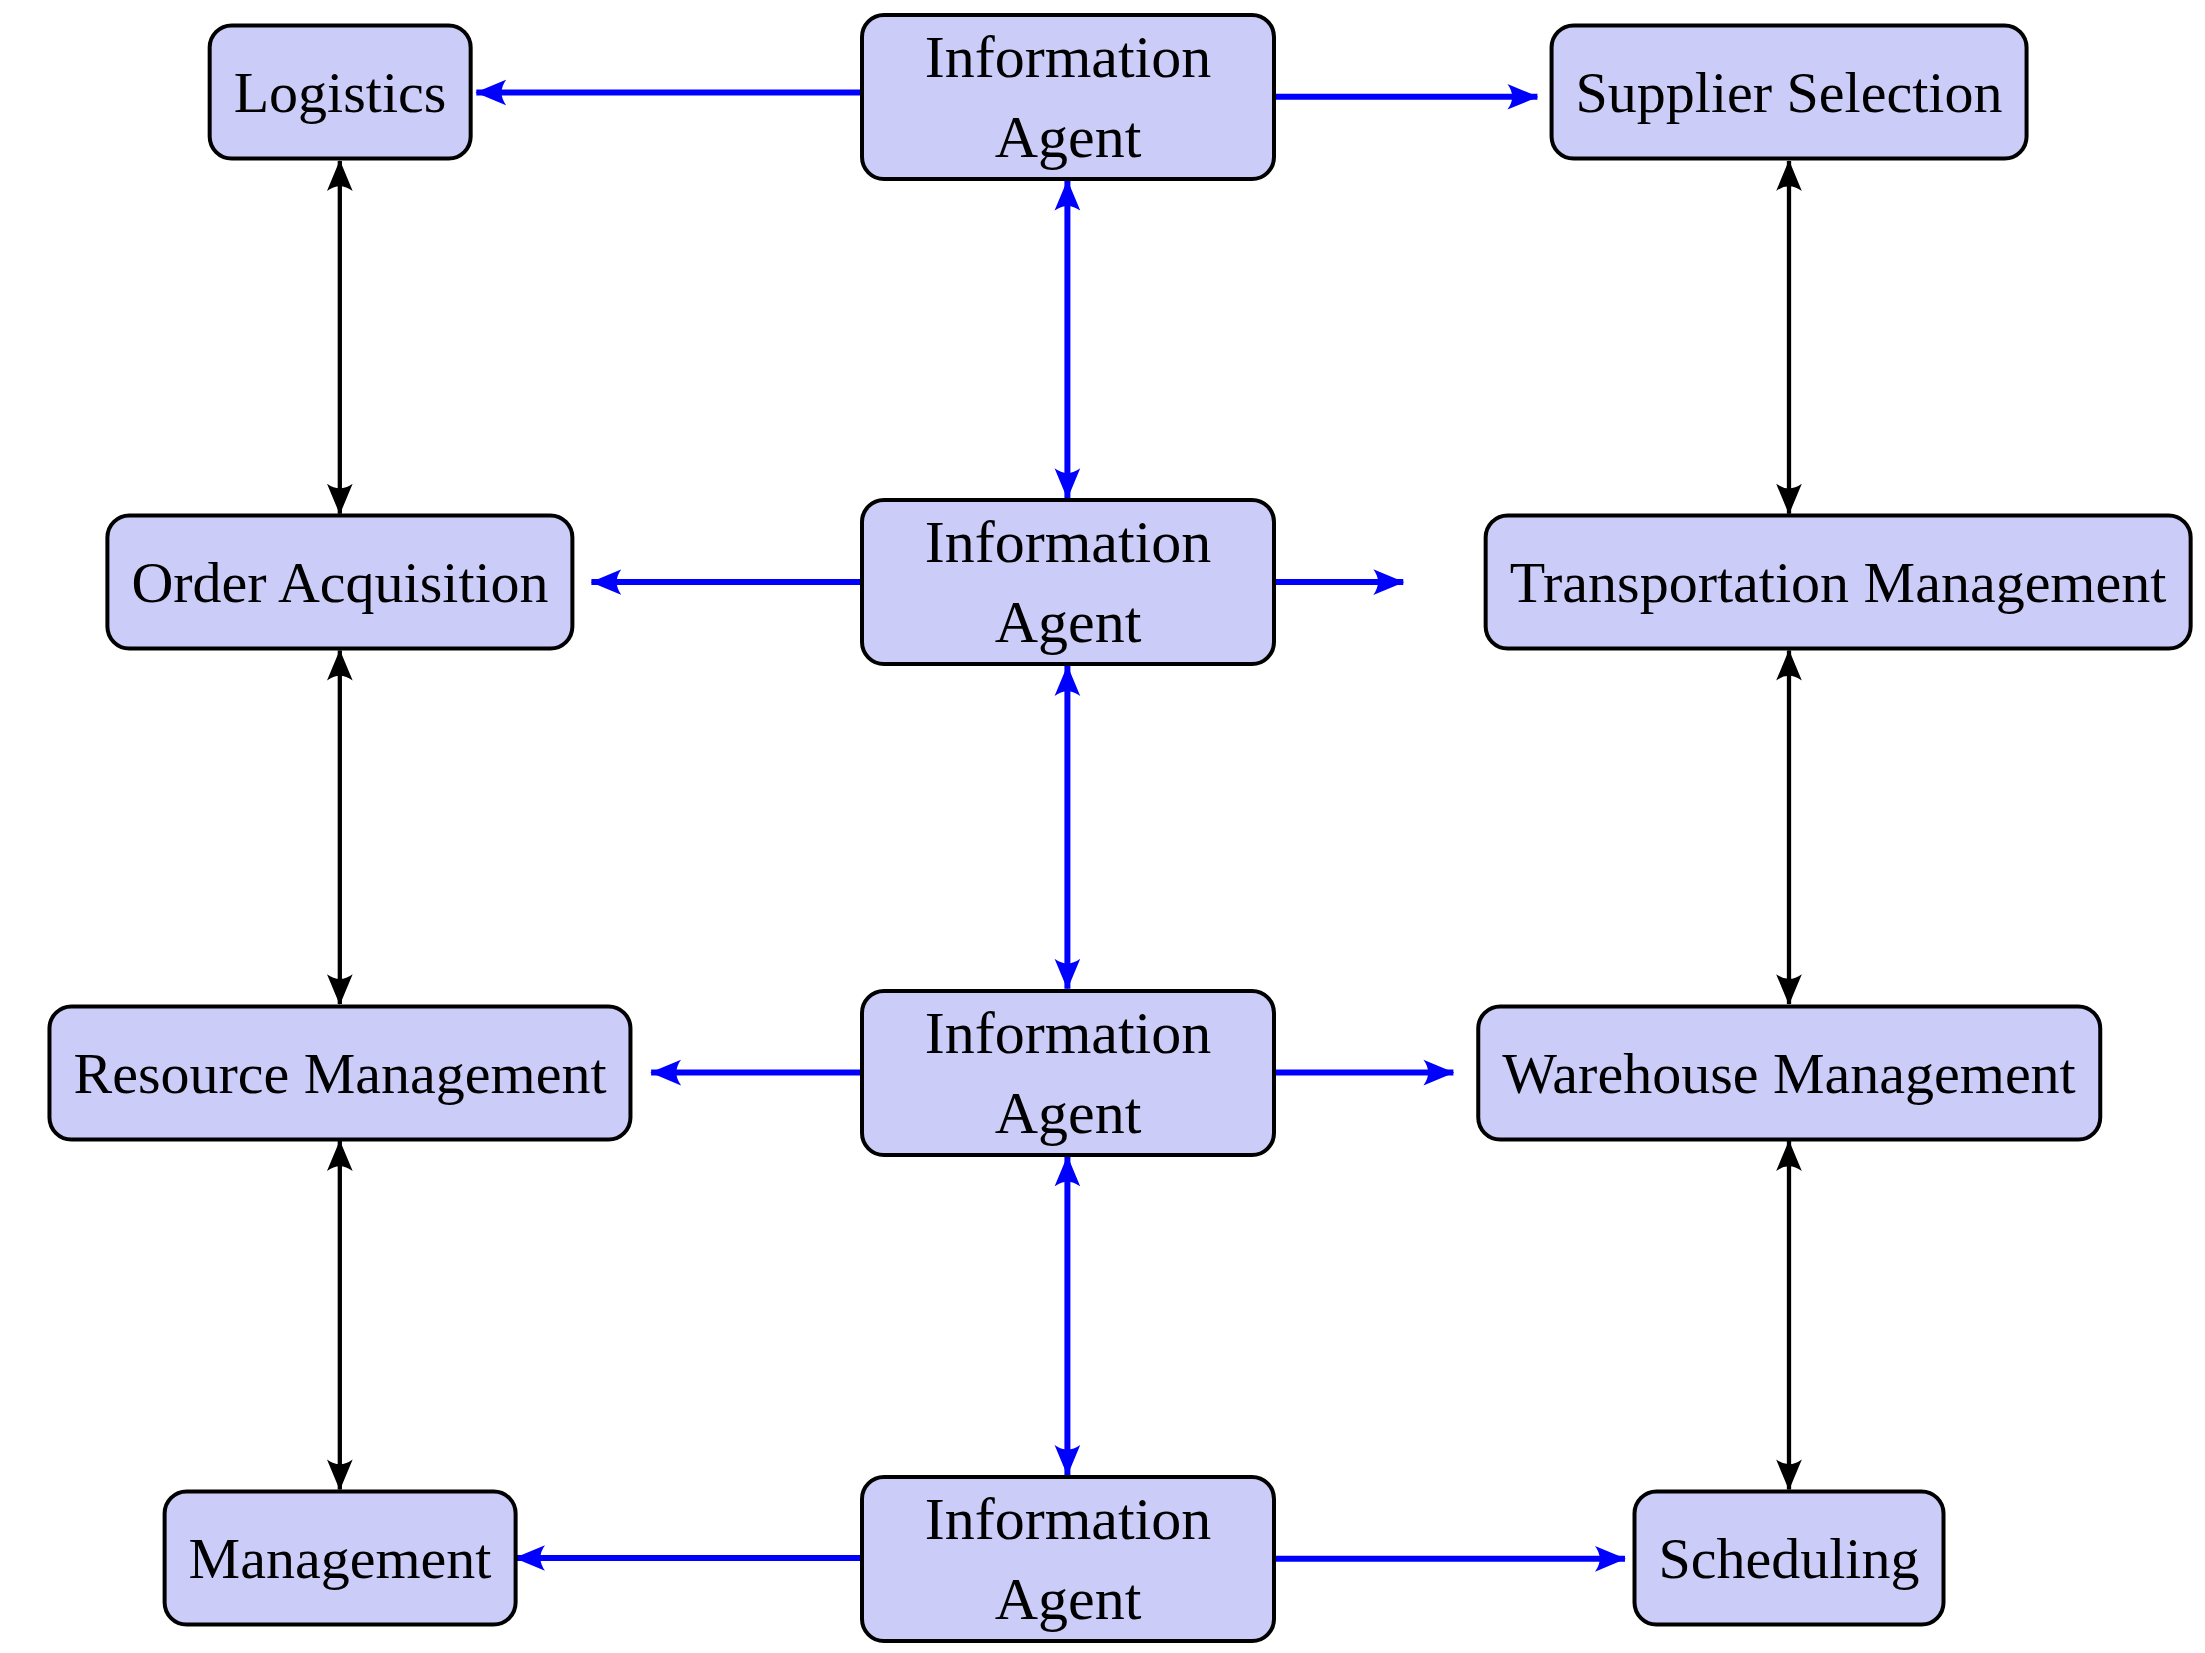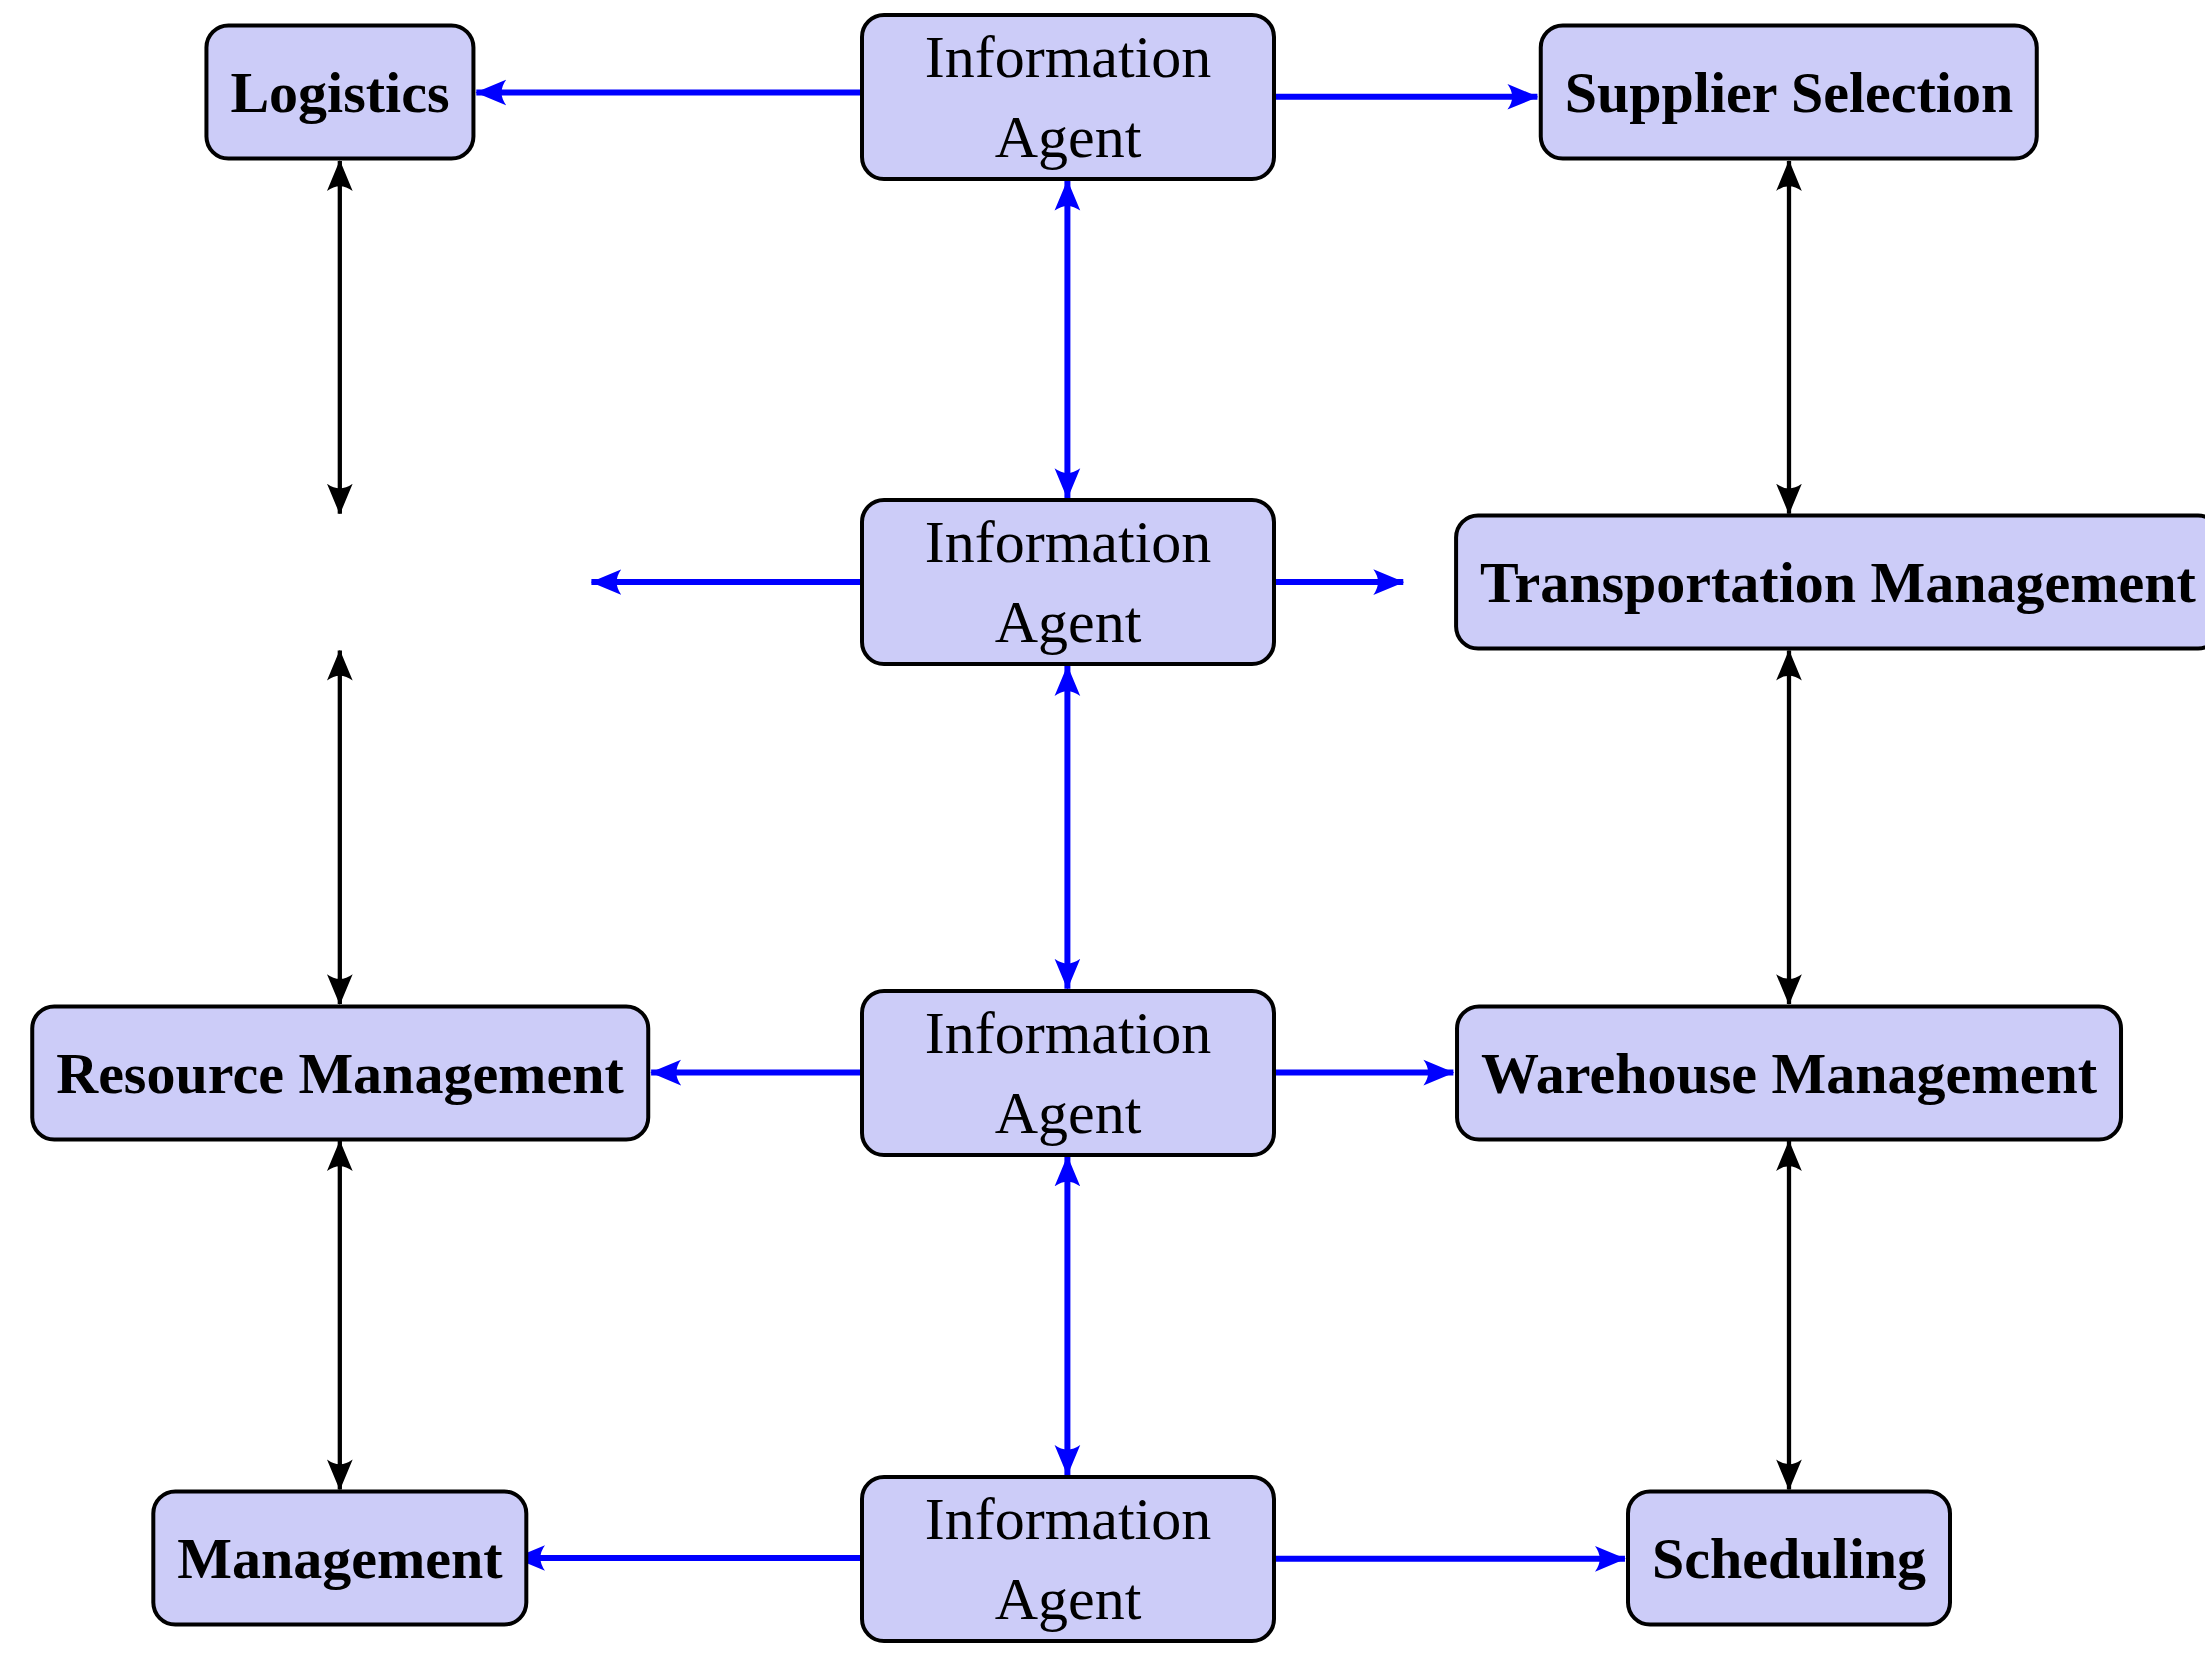--- a/index.html
+++ b/index.html
@@ -33,21 +33,21 @@
     justify-content: center;
     text-align: center;
     box-sizing: border-box;
     z-index: 2;
   }
   .side {
     height: 137px;
     padding: 16px 22px;
     white-space: nowrap;
     font-family: "Liberation Serif", "DejaVu Serif", serif;
-    font-weight: bold;
+    font-weight: normal;
     font-size: 58px;
   }
   .agent {
     width: 416px;
     height: 168px;
     font-family: "Liberation Serif", "DejaVu Serif", serif;
     font-weight: normal;
     font-size: 60px;
     line-height: 80px;
   }
@@ -97,20 +97,21 @@
       <line x1="601.8203125" y1="1820" x2="1046" y2="1820" stroke="#0000ff" stroke-width="7" marker-end="url(#arrow-agent_link)" marker-start="url(#arrow-agent_link)"></line>
       <line x1="1448" y1="1821" x2="1898.375" y2="1821" stroke="#0000ff" stroke-width="7" marker-end="url(#arrow-agent_link)" marker-start="url(#arrow-agent_link)"></line>
     </svg>
 
   <div class="node side p-logistics">Logistics</div>
 
   <div class="node agent p-ia1">Information Agent</div>
 
   <div class="node side p-supplier-selection">Supplier Selection</div>
 
+  <div class="node side p-order-acquisition">Order Acquisition</div>
 
   <div class="node agent p-ia2">Information Agent</div>
 
   <div class="node side p-transportation-management">Transportation Management</div>
 
   <div class="node side p-resource-management">Resource Management</div>
 
   <div class="node agent p-ia3">Information Agent</div>
 
   <div class="node side p-warehouse-management">Warehouse Management</div>

